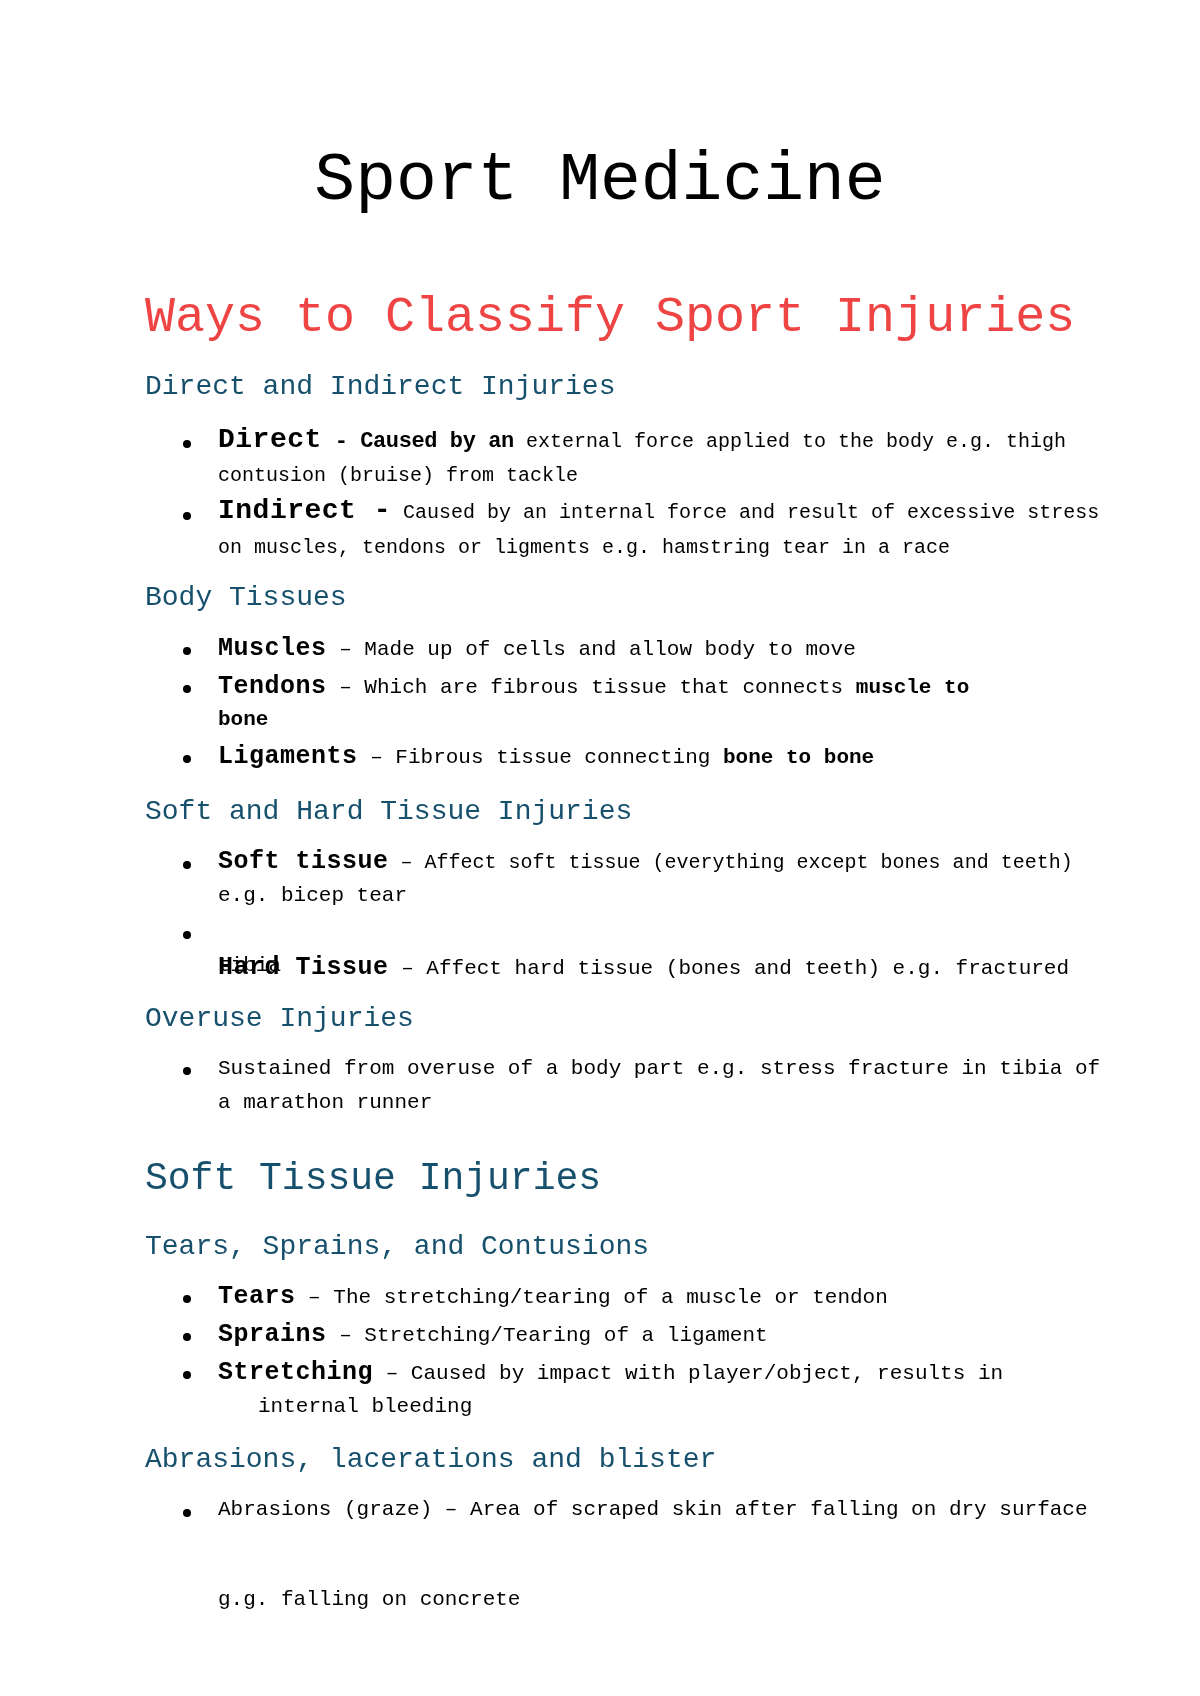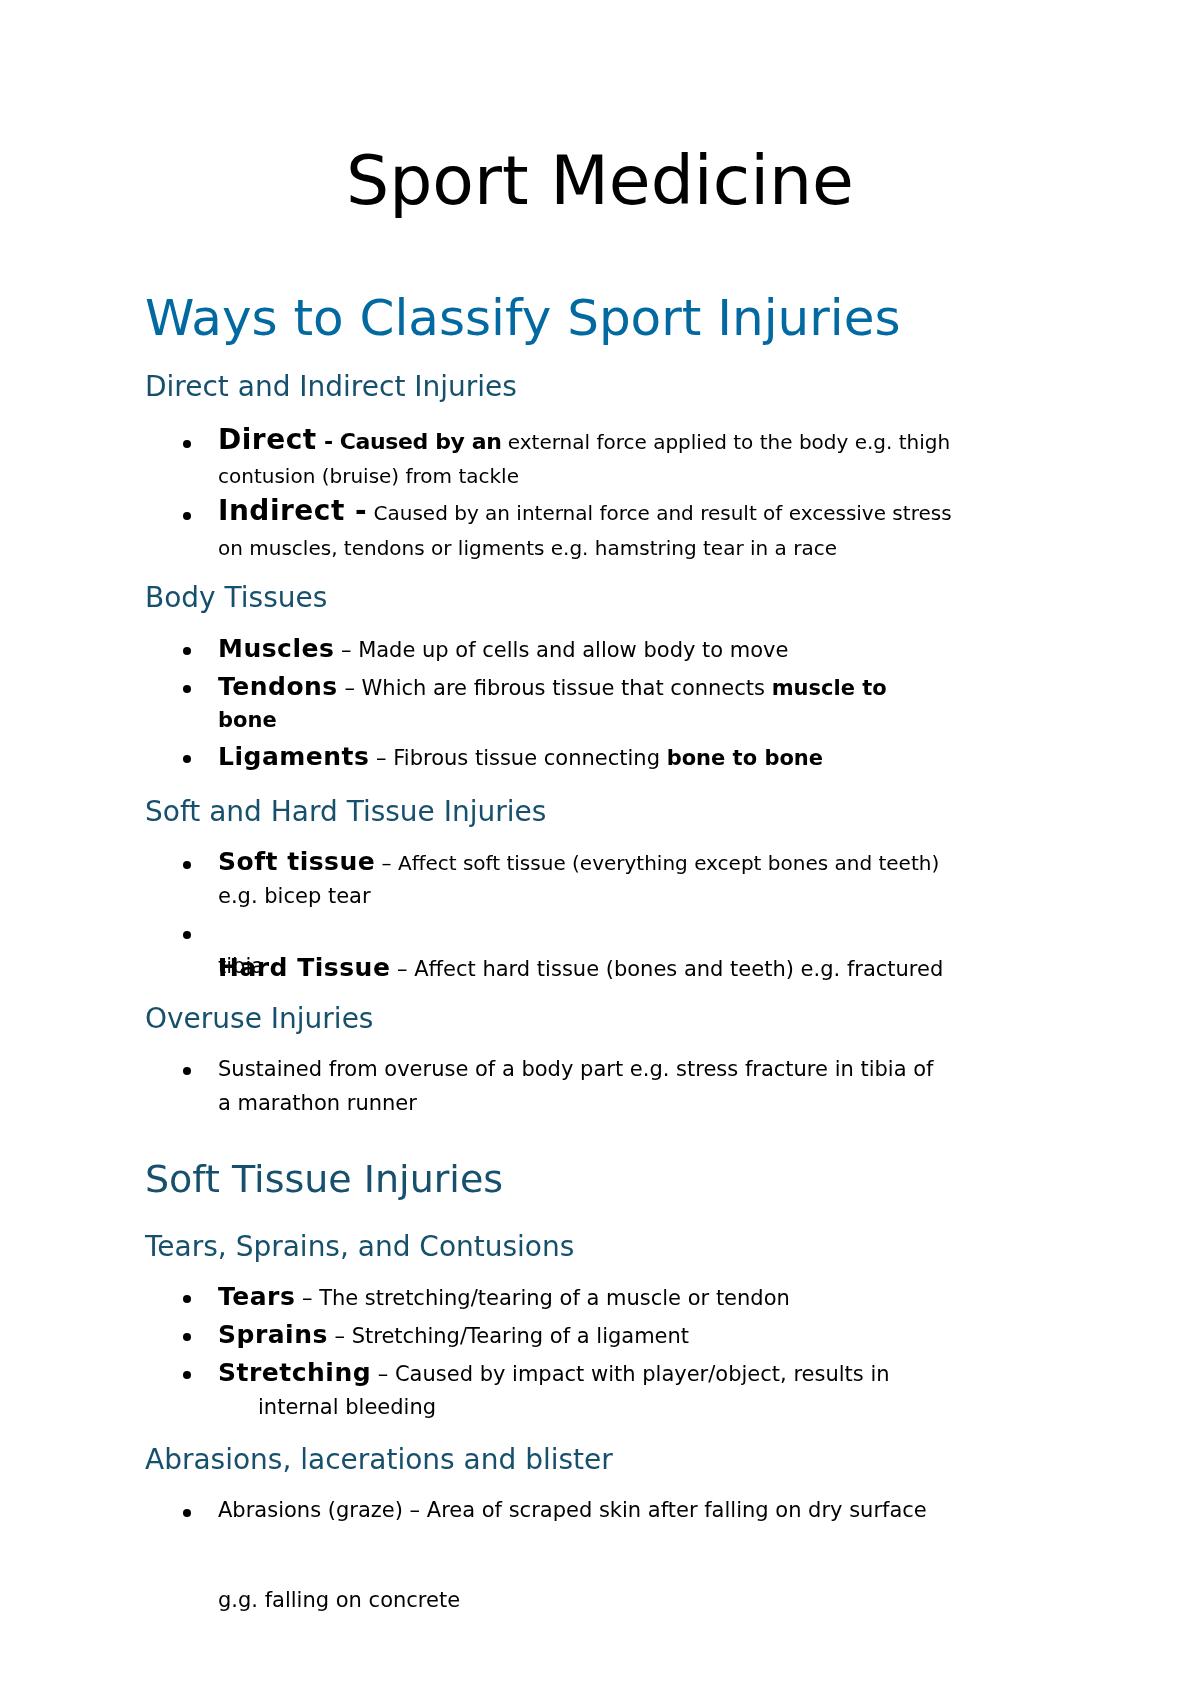--- a/index.html
+++ b/index.html
@@ -1,27 +1,27 @@
 <!DOCTYPE html>
 <html><head>
   <meta charset="utf-8">
   <style>
     html, body { margin: 0; padding: 0; background: #ffffff; }
     body {
       width: 1200px; height: 1696px; position: relative; overflow: hidden;
       font-family: "DejaVu Sans", sans-serif; color: #000000;
     }
-    .page { position: absolute; left: 0; top: 0; width: 1200px; height: 1696px; }
+    .page { position: absolute; left: 0; top: 0; width: 1200px; height: 1696px; font-family: Liberation Mono, monospace; }
     .abs { position: absolute; white-space: nowrap; }
     .title {
       left: 0; width: 1200px; text-align: center; top: 141px;
       font-size: 68px; line-height: 80px; font-weight: normal;
     }
     .h1 { left: 145px; font-size: 50px; line-height: 60px; }
-    .h1.black { color: #0369a1; }
+    .h1.black { color: #ef4444; }
     .h1.teal { color: var(--heading); font-size: 38px; line-height: 48px; }
     .h2 { left: 145px; font-size: 28px; line-height: 36px; color: var(--heading); }
     .bullet {
       position: absolute; left: 183px; width: 8px; height: 8px;
       border-radius: 50%; background: #000;
     }
     .item { left: 218px; font-size: 21px; line-height: 32px; }
     .lbl { font-weight: bold; font-size: 25px; letter-spacing: 0.5px; }
     .lbl.big { font-size: 28px; }
     .b { font-weight: bold; }

